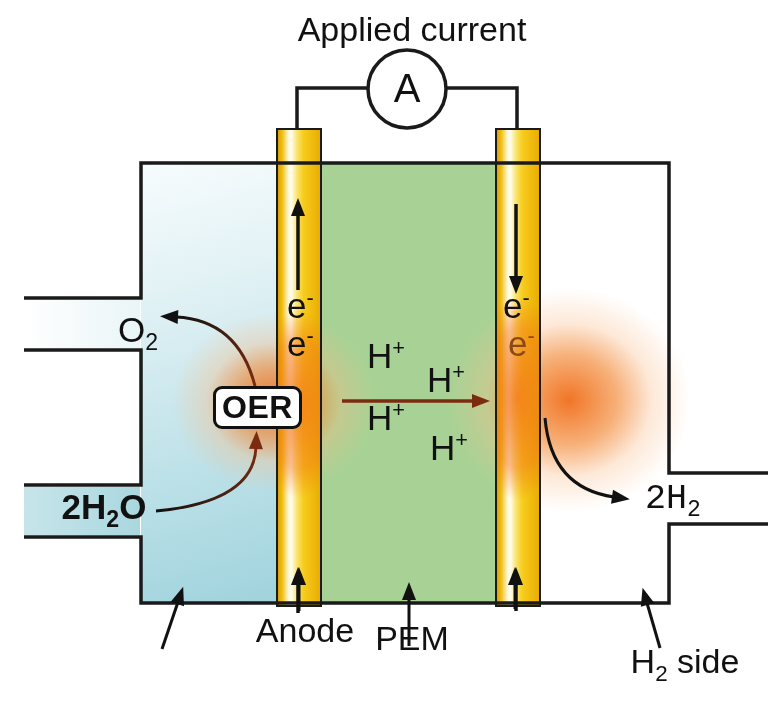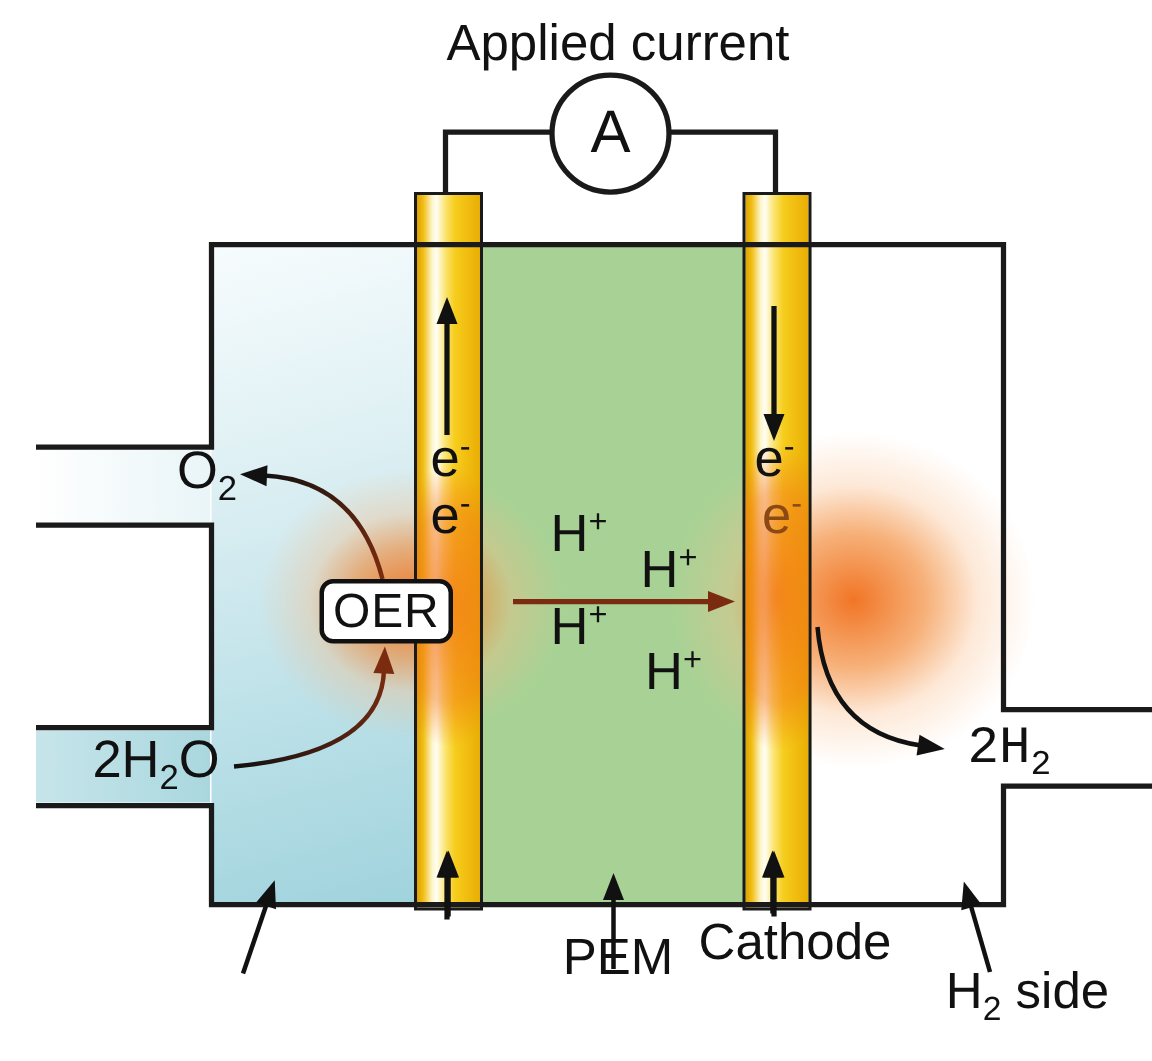--- a/index.html
+++ b/index.html
@@ -36,21 +36,21 @@
     background:linear-gradient(90deg,#dca303 0%,#f1be14 10%,#fdf5ca 24%,#fffef5 31%,#fbe678 44%,#f6cd1e 60%,#f0bb0e 82%,#e8ae06 100%);
   }
   .bar .bar-glow{position:absolute;inset:0;}
   .anode-bar{left:252px;}
   .cathode-bar{left:471px;}
   .anode-bar .bar-glow{background:radial-gradient(ellipse 55px 118px at 50% 274px,rgba(242,115,22,.78),rgba(242,115,22,.45) 55%,rgba(242,115,22,0) 80%);}
   .cathode-bar .bar-glow{background:radial-gradient(ellipse 58px 128px at 50% 268px,rgba(242,115,22,.82),rgba(242,115,22,.48) 55%,rgba(242,115,22,0) 80%);}
   
   .badge{
     box-sizing:border-box;width:89px;height:43px;background:#fff;border:3.5px solid #111;border-radius:9px;
-    display:flex;align-items:flex-start;justify-content:center;font-size:32px;font-weight:normal;letter-spacing:.5px;
+    display:flex;align-items:flex-start;justify-content:center;font-size:32px;font-weight:bold;letter-spacing:.5px;
   }
   svg{position:absolute;left:0;top:0;pointer-events:none;}
   .e2-brown{color:#8b4a14;}
 </style>
 </head>
 <body>
 
 <div id="stage">
 
   <div class="abs o2-region"></div>
@@ -108,24 +108,24 @@
     <path d="M275,611 L275,583" stroke="#111" stroke-width="3" fill="none" marker-end="url(#ah-black)"></path>
     <path d="M385,646 L385,598" stroke="#111" stroke-width="3" fill="none" marker-end="url(#ah-black)"></path>
     <path d="M491,609 L491,583" stroke="#111" stroke-width="3" fill="none" marker-end="url(#ah-black)"></path>
     <path d="M138,649 L154,602" stroke="#111" stroke-width="3" fill="none" marker-end="url(#ah-black)"></path>
     <path d="M636,648 L623,603" stroke="#111" stroke-width="3" fill="none" marker-end="url(#ah-black)"></path>
   </svg>
 
   <div class="abs cx lbl" style="left:388px;top:12px;font-size:34px;">Applied current</div>
   <div class="abs cx" style="left:383px;top:66px;font-size:40px;">A</div>
 
-  <div class="abs cx lbl" style="left:114px;top:296px;">
+  <div class="abs cx lbl" style="left:114px;top:312px;">
     <span>O</span><sub>2</sub>
   </div>
-  <div class="abs cx lbl" style="left:80px;top:489px;">
+  <div class="abs cx lbl" style="left:80px;top:489px;font-weight:bold;">
     <span>2H</span><sub>2</sub><span>O</span>
   </div>
   <div class="abs cx lbl" style="left:649px;top:481px;font-family:Liberation Mono, monospace;">
     <span>2H</span><sub>2</sub>
   </div>
 
   <div class="abs cx lbl" style="left:362px;top:338px;">
     <span>H</span><sup>+</sup>
   </div>
   <div class="abs cx lbl" style="left:422px;top:362px;">
@@ -148,19 +148,19 @@
     <span>e</span><sup>-</sup>
   </div>
   <div class="abs lbl e2-brown" style="left:484px;top:326px;">
     <span>e</span><sup>-</sup>
   </div>
 
   <div class="abs badge" style="left:189px;top:386px;">
     <span>OER</span>
   </div>
 
+  <div class="abs cx lbl-sm" style="left:281px;top:613px;">Anode</div>
   <div class="abs cx lbl-sm" style="left:388px;top:621px;">PEM</div>
-  <div class="abs cx lbl-sm" style="left:506px;top:611px;">Cathode</div>
   <div class="abs cx lbl-sm" style="left:661px;top:644px;">
     <span>H</span><sub>2</sub><span> side</span>
   </div>
 
 </div>
 
 </body></html>

